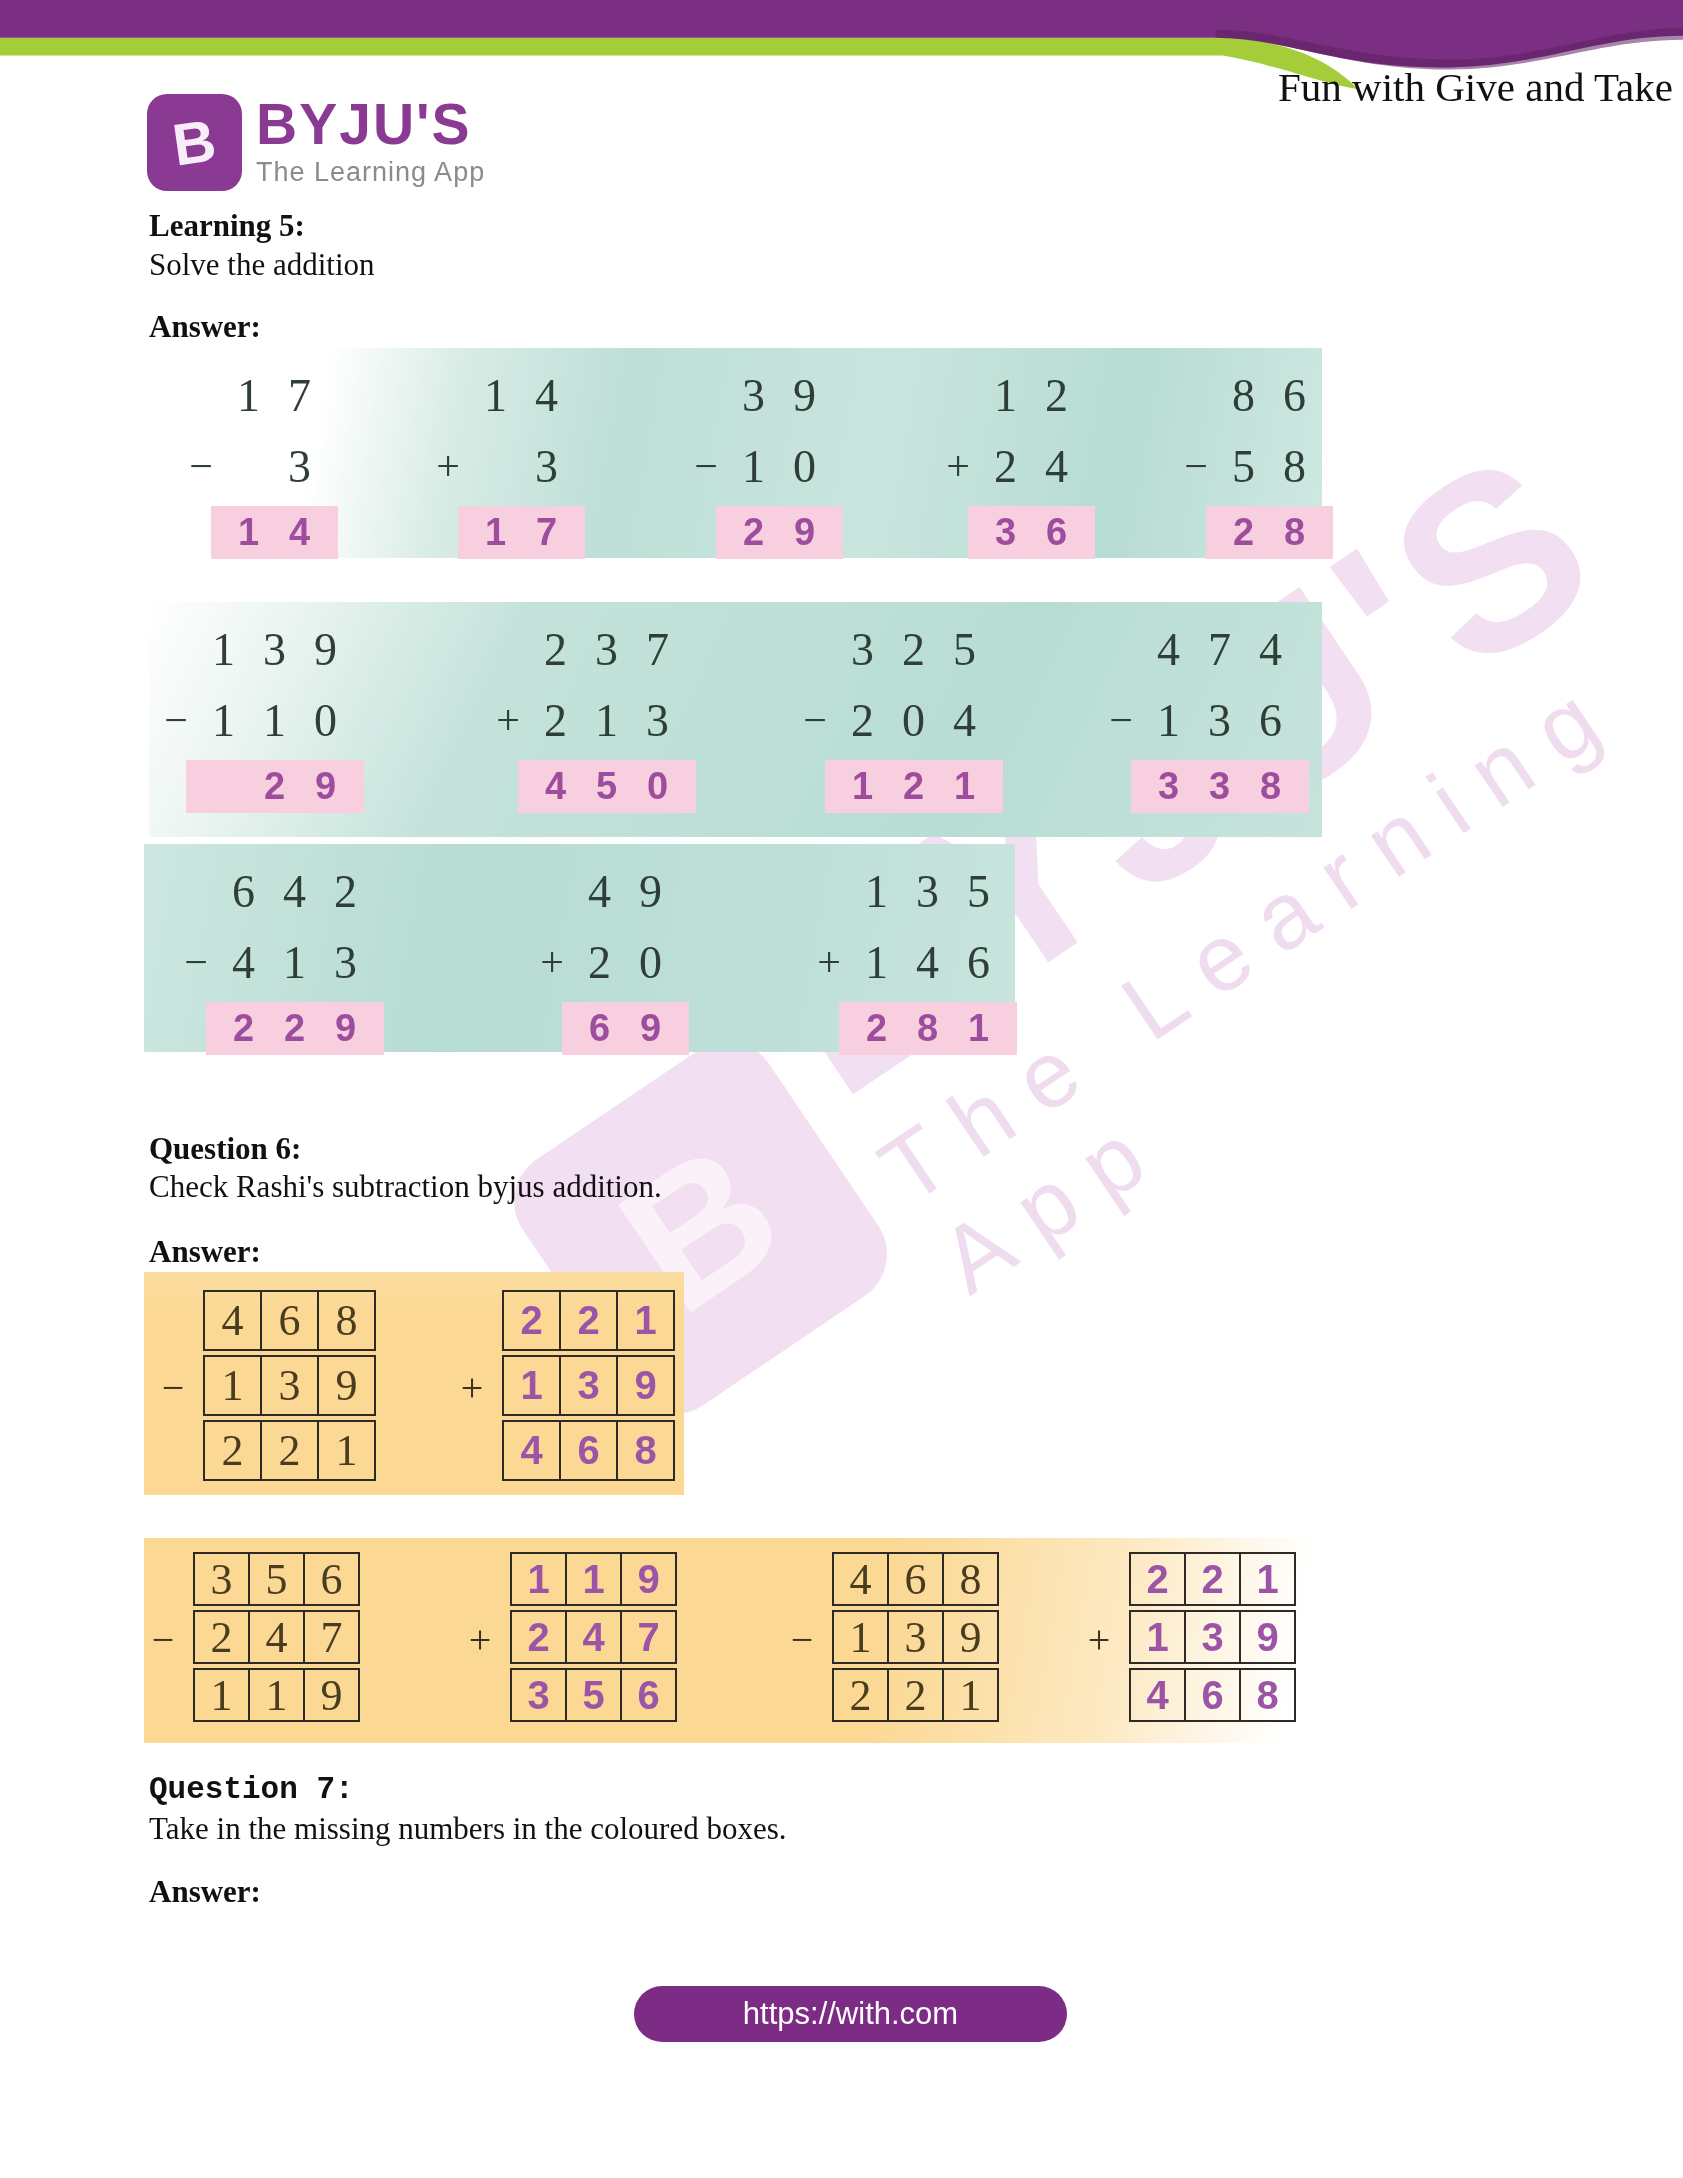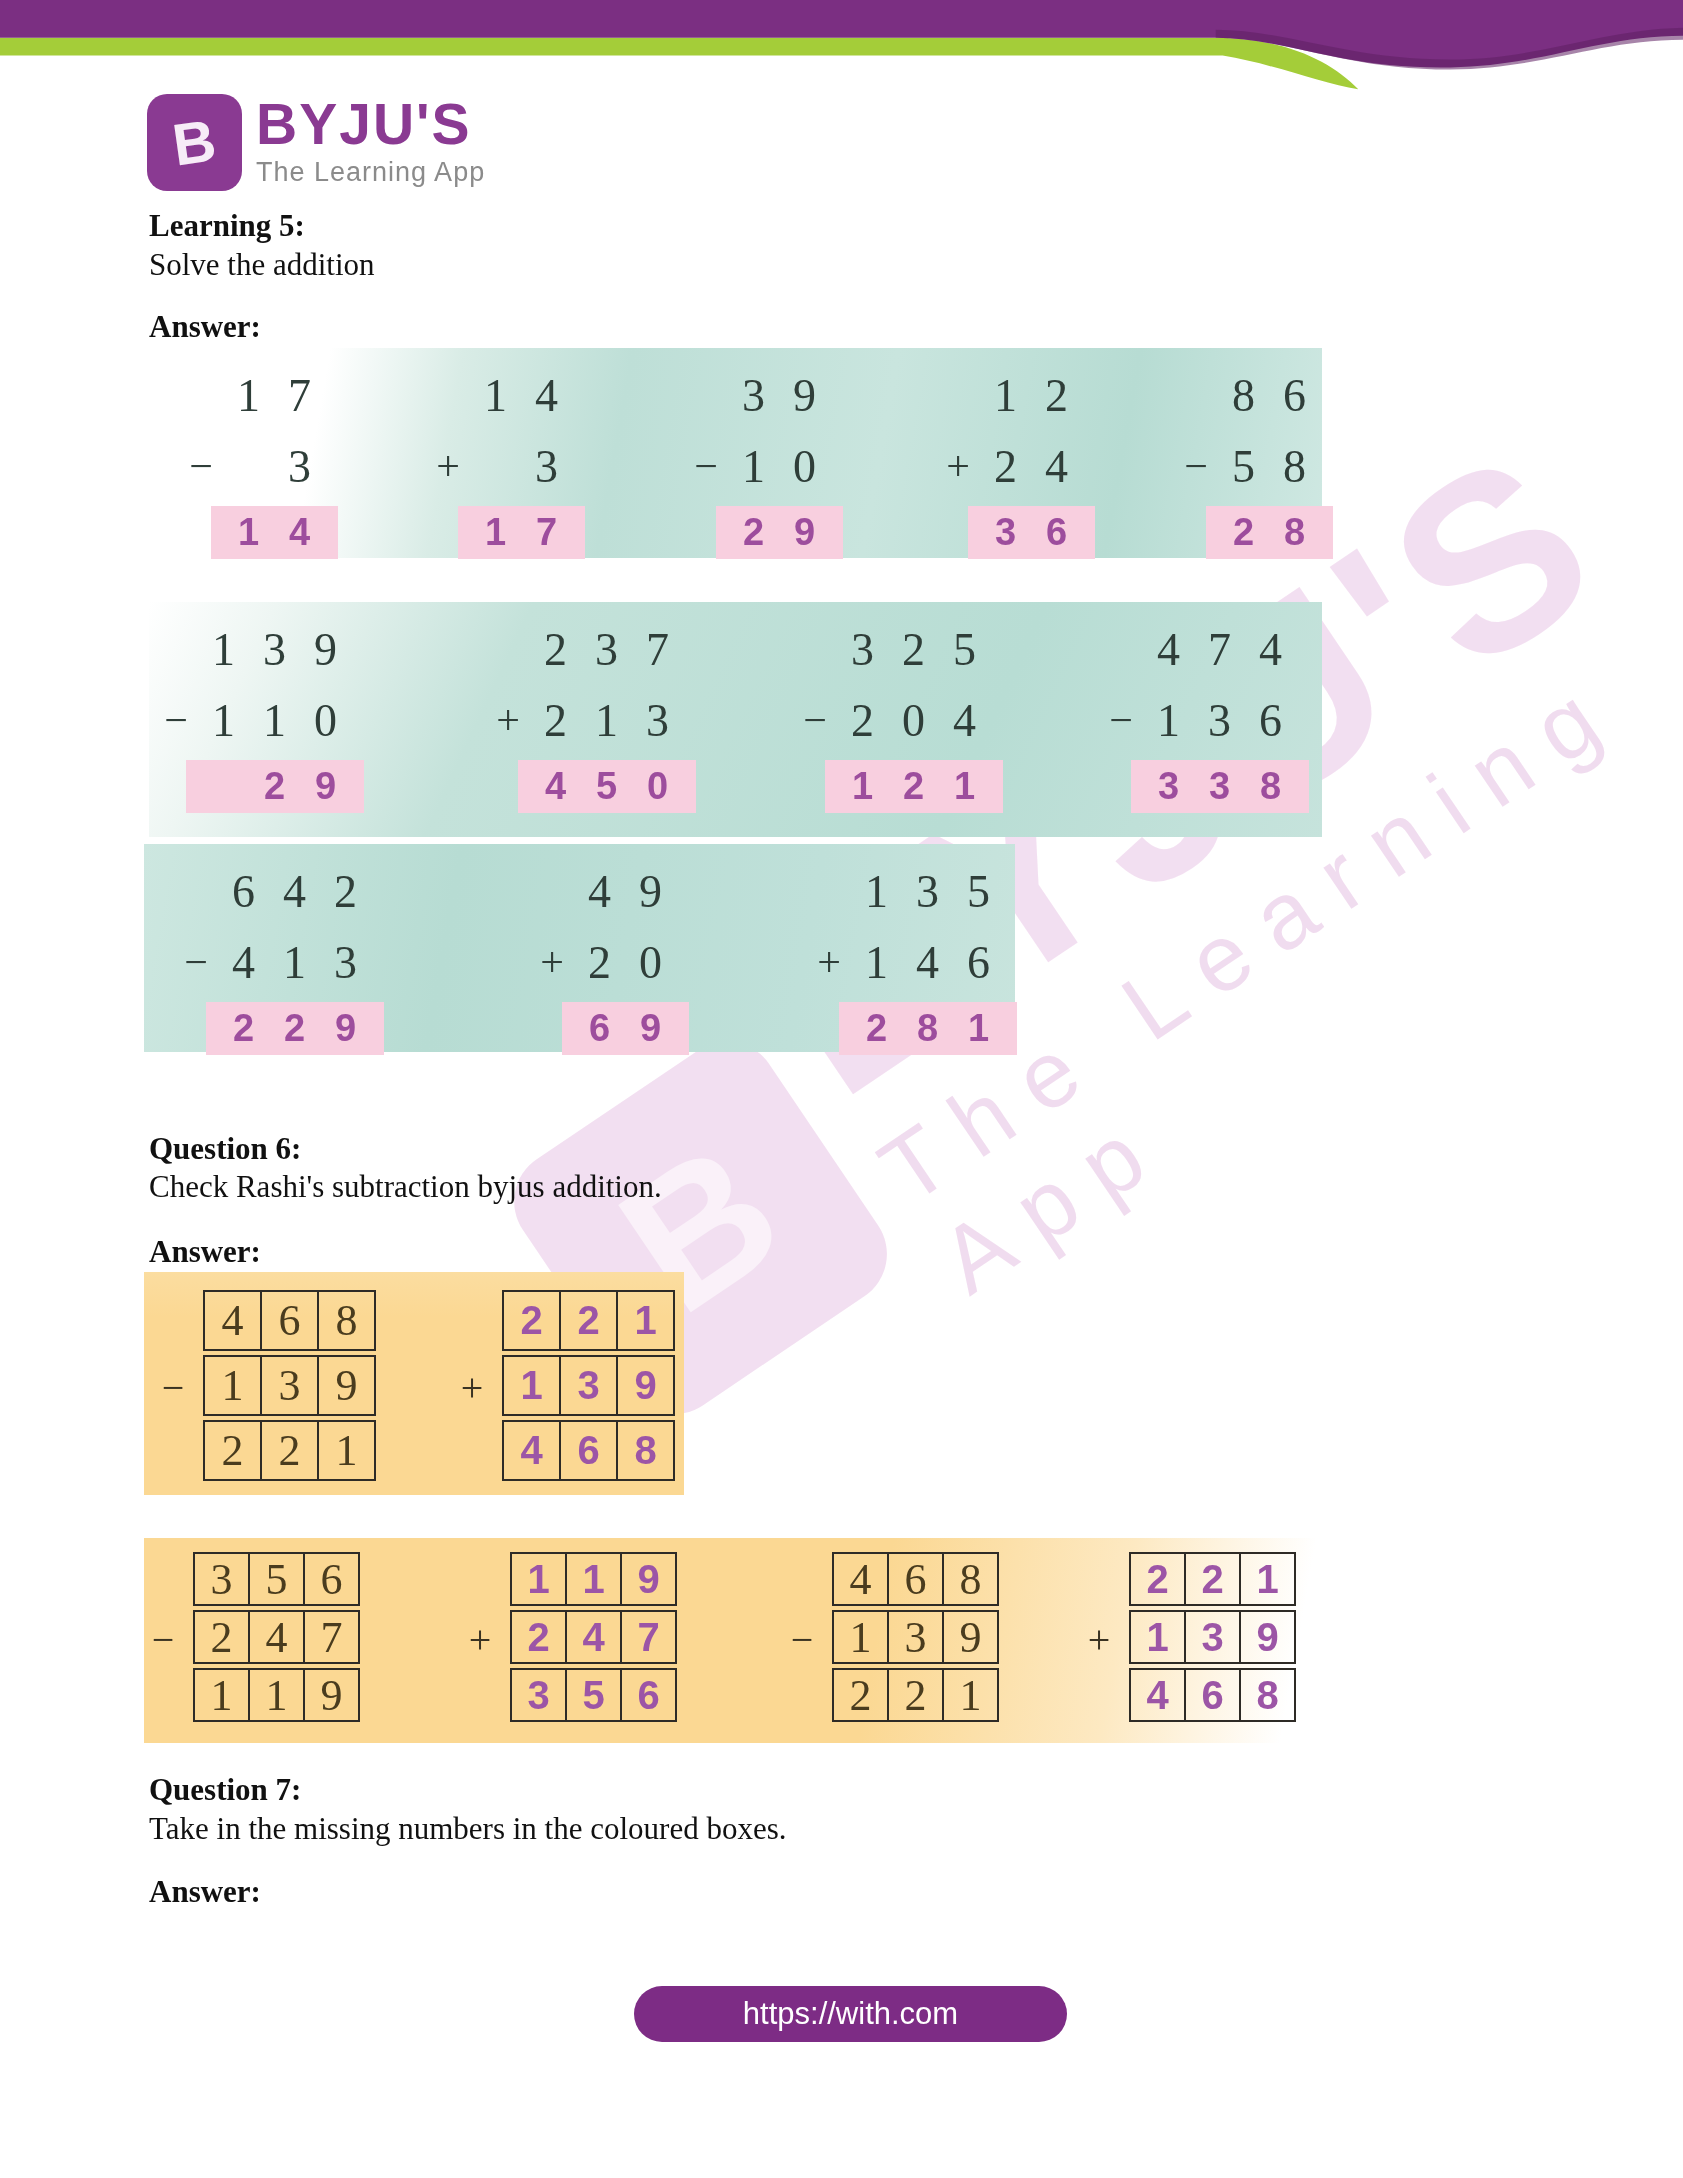--- a/index.html
+++ b/index.html
@@ -103,20 +103,21 @@
   <div id="logo-badge">
     <span id="logo-b">B</span>
   </div>
   <div id="logo-text">
     <span id="logo-brand">BYJU'S</span>
     <span id="logo-tag">The Learning App</span>
   </div>
 </div>
 
 <div id="doc-title">
+  <div>Fun with Give and Take</div>
 </div>
 
 <div class="abs qlabel" style="left:149px;top:208px;">Learning 5:</div>
 <div class="abs qtext" style="left:149px;top:247px;">Solve the addition</div>
 <div class="abs qlabel" style="left:149px;top:309px;">Answer:</div>
 
 <div id="q5r0" class="teal-row">
     <div class="prob" style="left: 30px;">
       <div class="pline p-top" style="grid-template-columns: 44px 51px 51px;">
         <span class="p-dig" style="grid-column: 2;">1</span>
@@ -440,20 +441,20 @@
         </div>
         <div class="grow">
           <span class="gcell">4</span>
           <span class="gcell">6</span>
           <span class="gcell">8</span>
         </div>
       </div>
     </div>
   </div>
 
-<div class="abs qlabel" style="left:149px;top:1772px;">Question 7:</div>
+<div class="abs qlabel" style="left:149px;top:1772px;font-family:Liberation Mono, monospace;">Question 7:</div>
 <div class="abs qtext" style="left:149px;top:1811px;">Take in the missing numbers in the coloured boxes.</div>
 <div class="abs qlabel" style="left:149px;top:1874px;">Answer:</div>
 
 <div id="footer-pill">
   <span id="footer-url">https://with.com</span>
 </div>
 
 
 </body></html>

